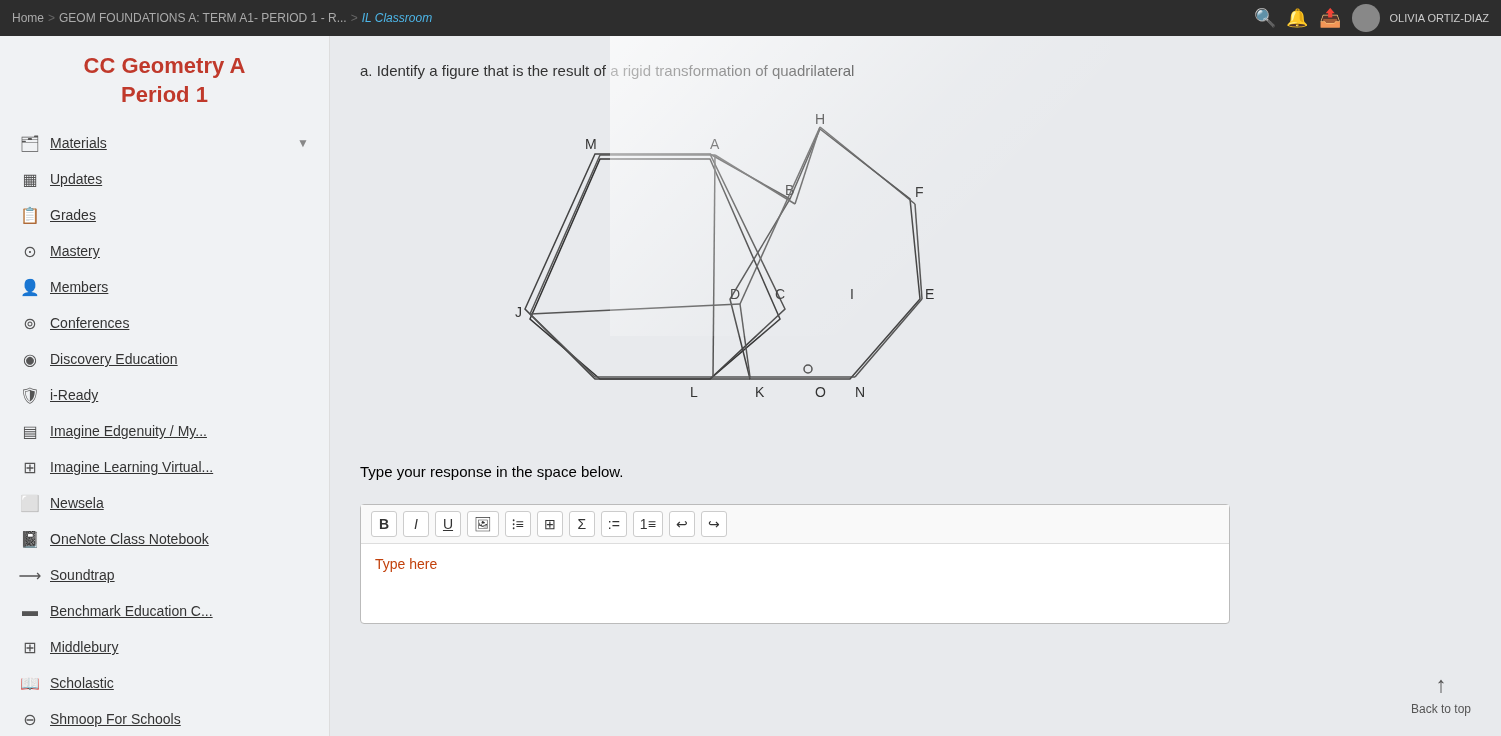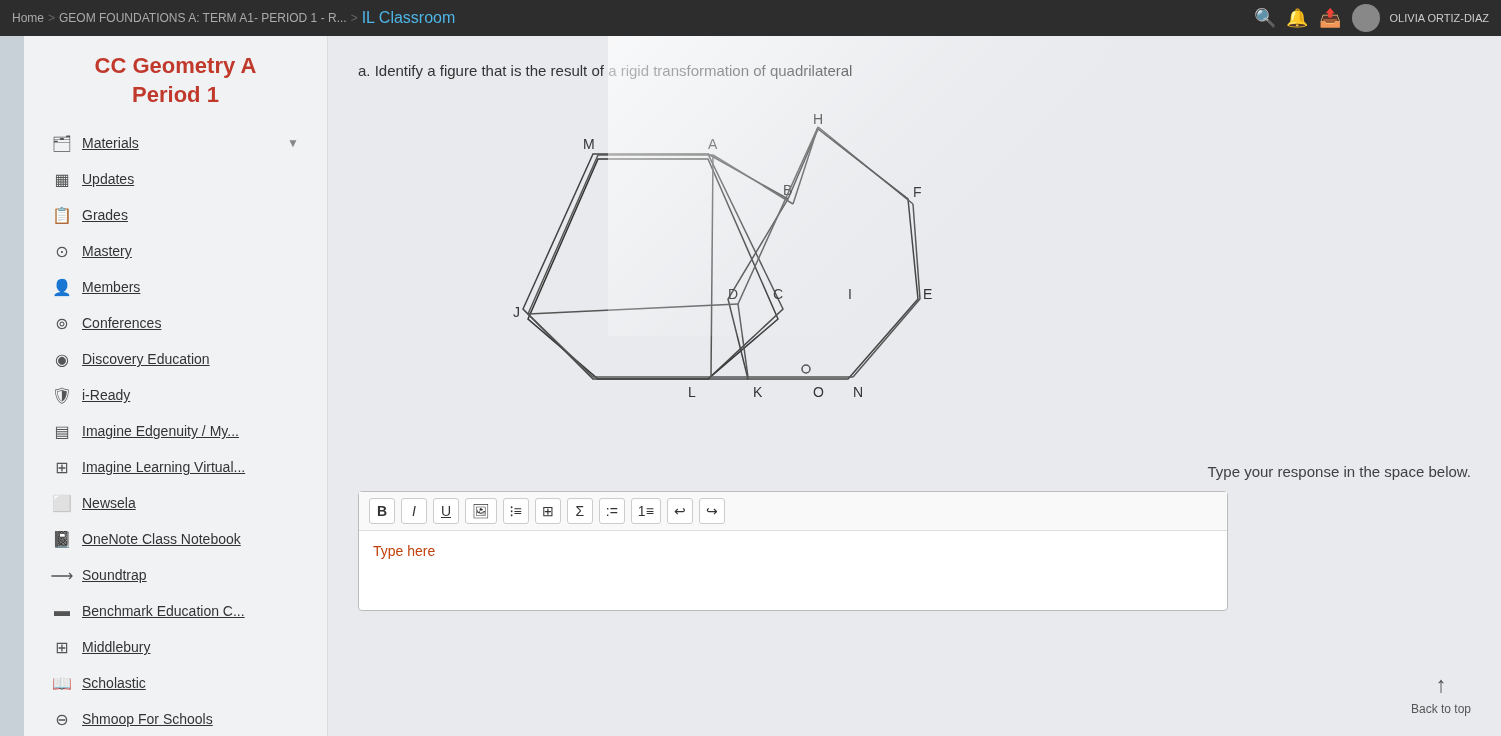--- a/index.html
+++ b/index.html
@@ -38,45 +38,45 @@
       align-items: center;
       gap: 10px;
     }
     .top-icon {
       color: #aaa;
       font-size: 18px;
       cursor: pointer;
     }
     .il-classroom-link {
       color: #4db6e8;
-      font-size: 16px;
+      font-size: 12px;
       text-decoration: none;
+      font-style: italic;
     }
     .user-avatar {
       width: 28px;
       height: 28px;
       border-radius: 50%;
       background: #888;
     }
 
     
     .main-layout {
       display: flex;
       height: calc(736px - 36px);
     }
 
     
     .sidebar {
-      width: 304px;
+      width: 330px;
       background: #f0f2f4;
-      padding: 16px 8px;
+      padding: 16px 0;
       overflow-y: auto;
       flex-shrink: 0;
       border-right: 1px solid #ddd;
-      margin-left: 24px;
     }
 
     .sidebar-title {
       text-align: center;
       color: #c0392b;
       font-size: 22px;
       font-weight: bold;
       line-height: 1.3;
       padding: 0 20px 16px;
     }
@@ -122,23 +122,22 @@
       line-height: 1.5;
     }
 
     .geometry-figure {
       margin: 10px 0 20px;
       position: relative;
     }
 
     .response-label {
       font-size: 15px;
-      color: #404040;
-      margin-bottom: 11px;
-      text-align: right;
+      color: #000000;
+      margin-bottom: 24px;
     }
 
     .editor-container {
       background: #fff;
       border: 1px solid #bbb;
       border-radius: 4px;
       width: 870px;
       min-height: 120px;
     }
 

